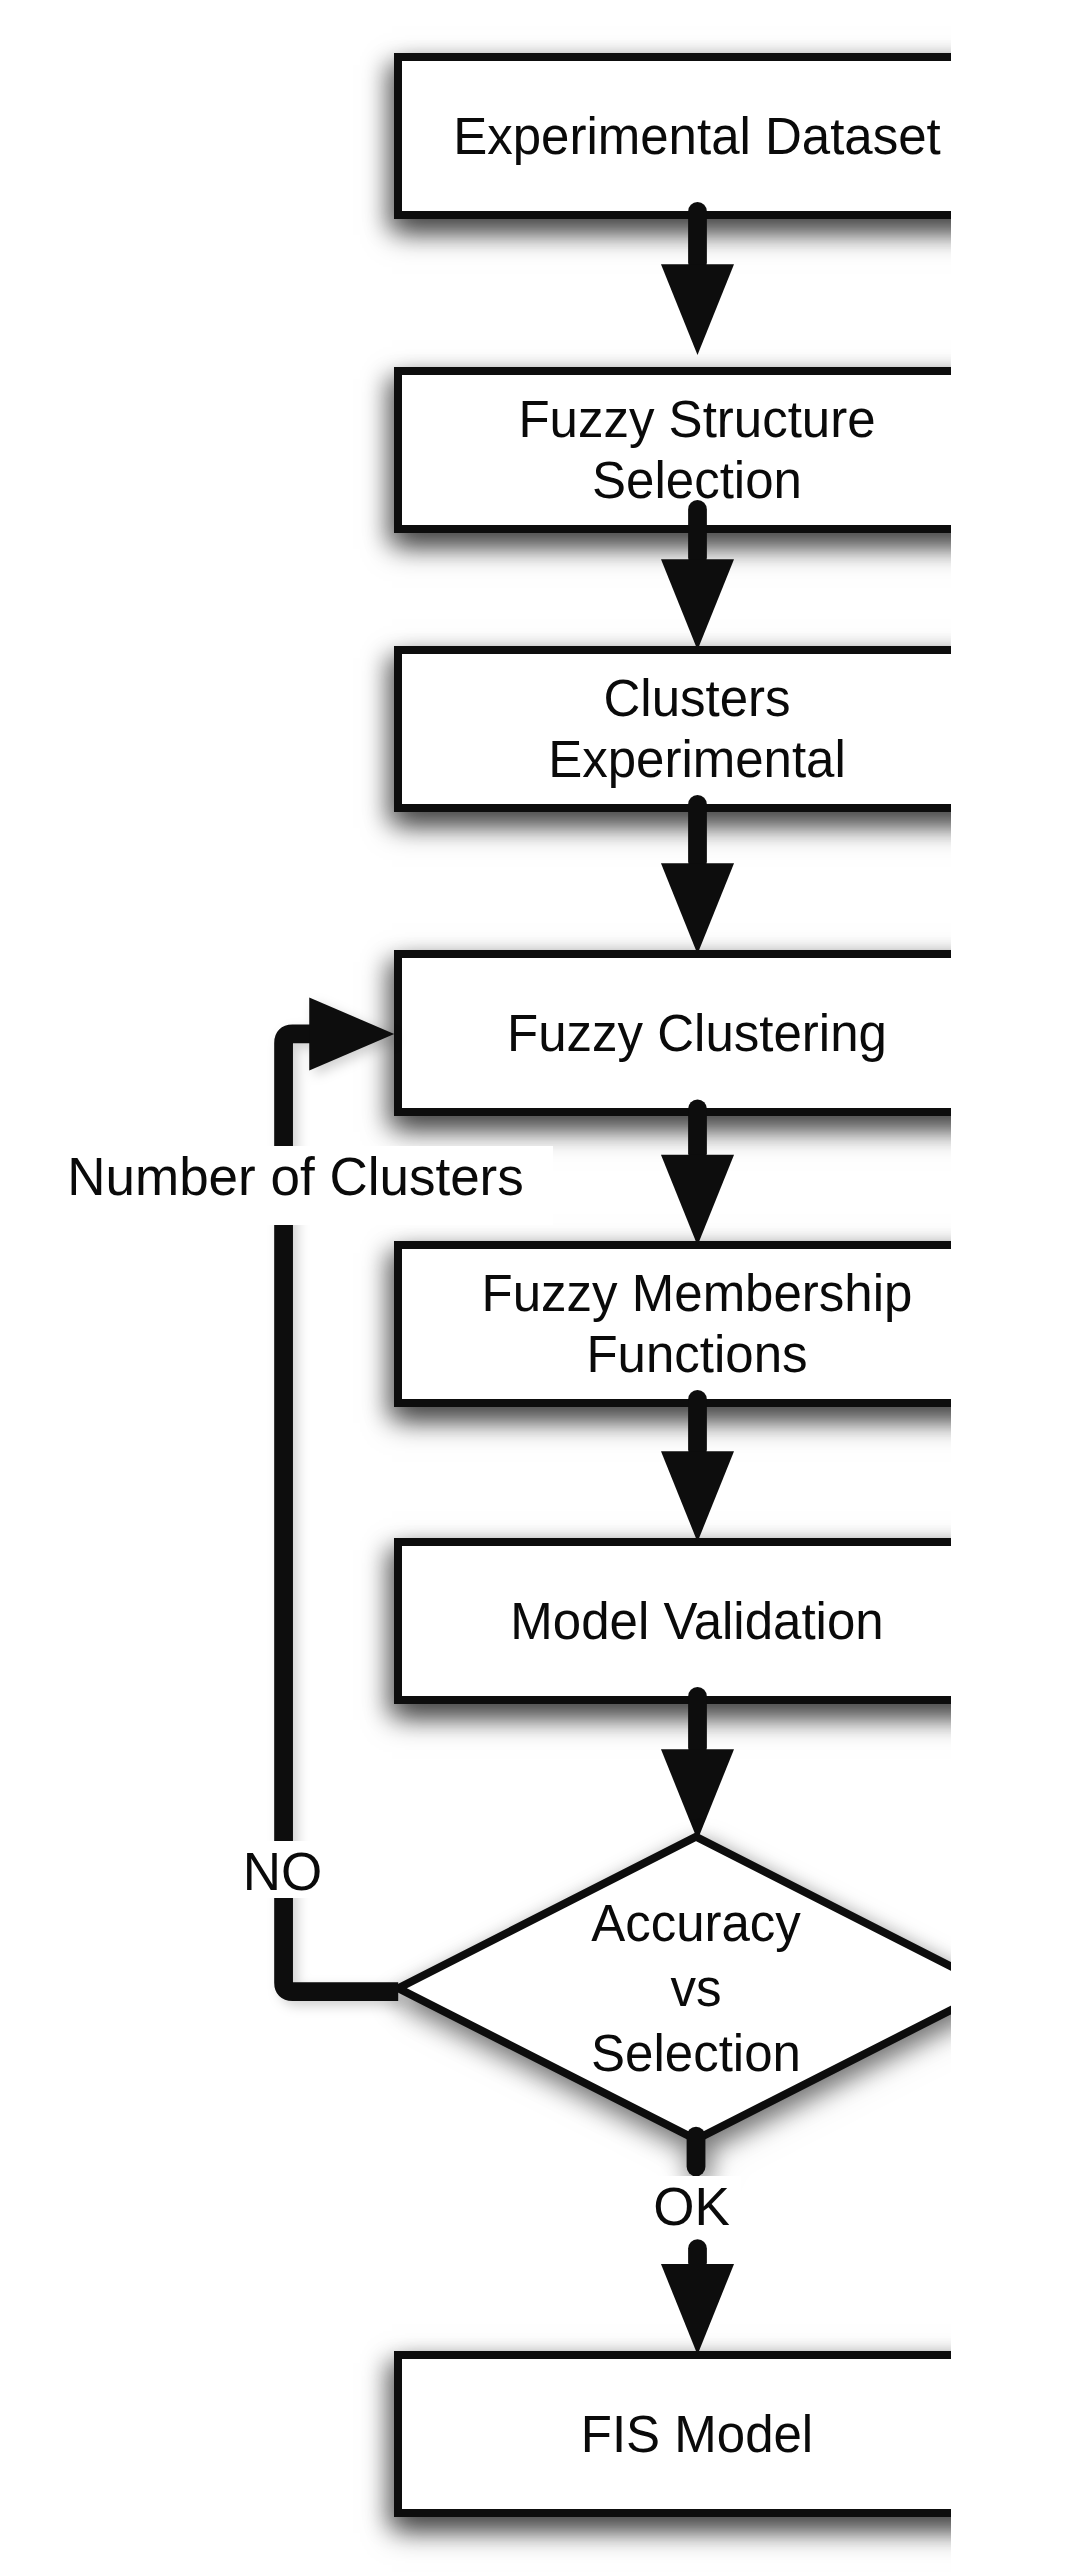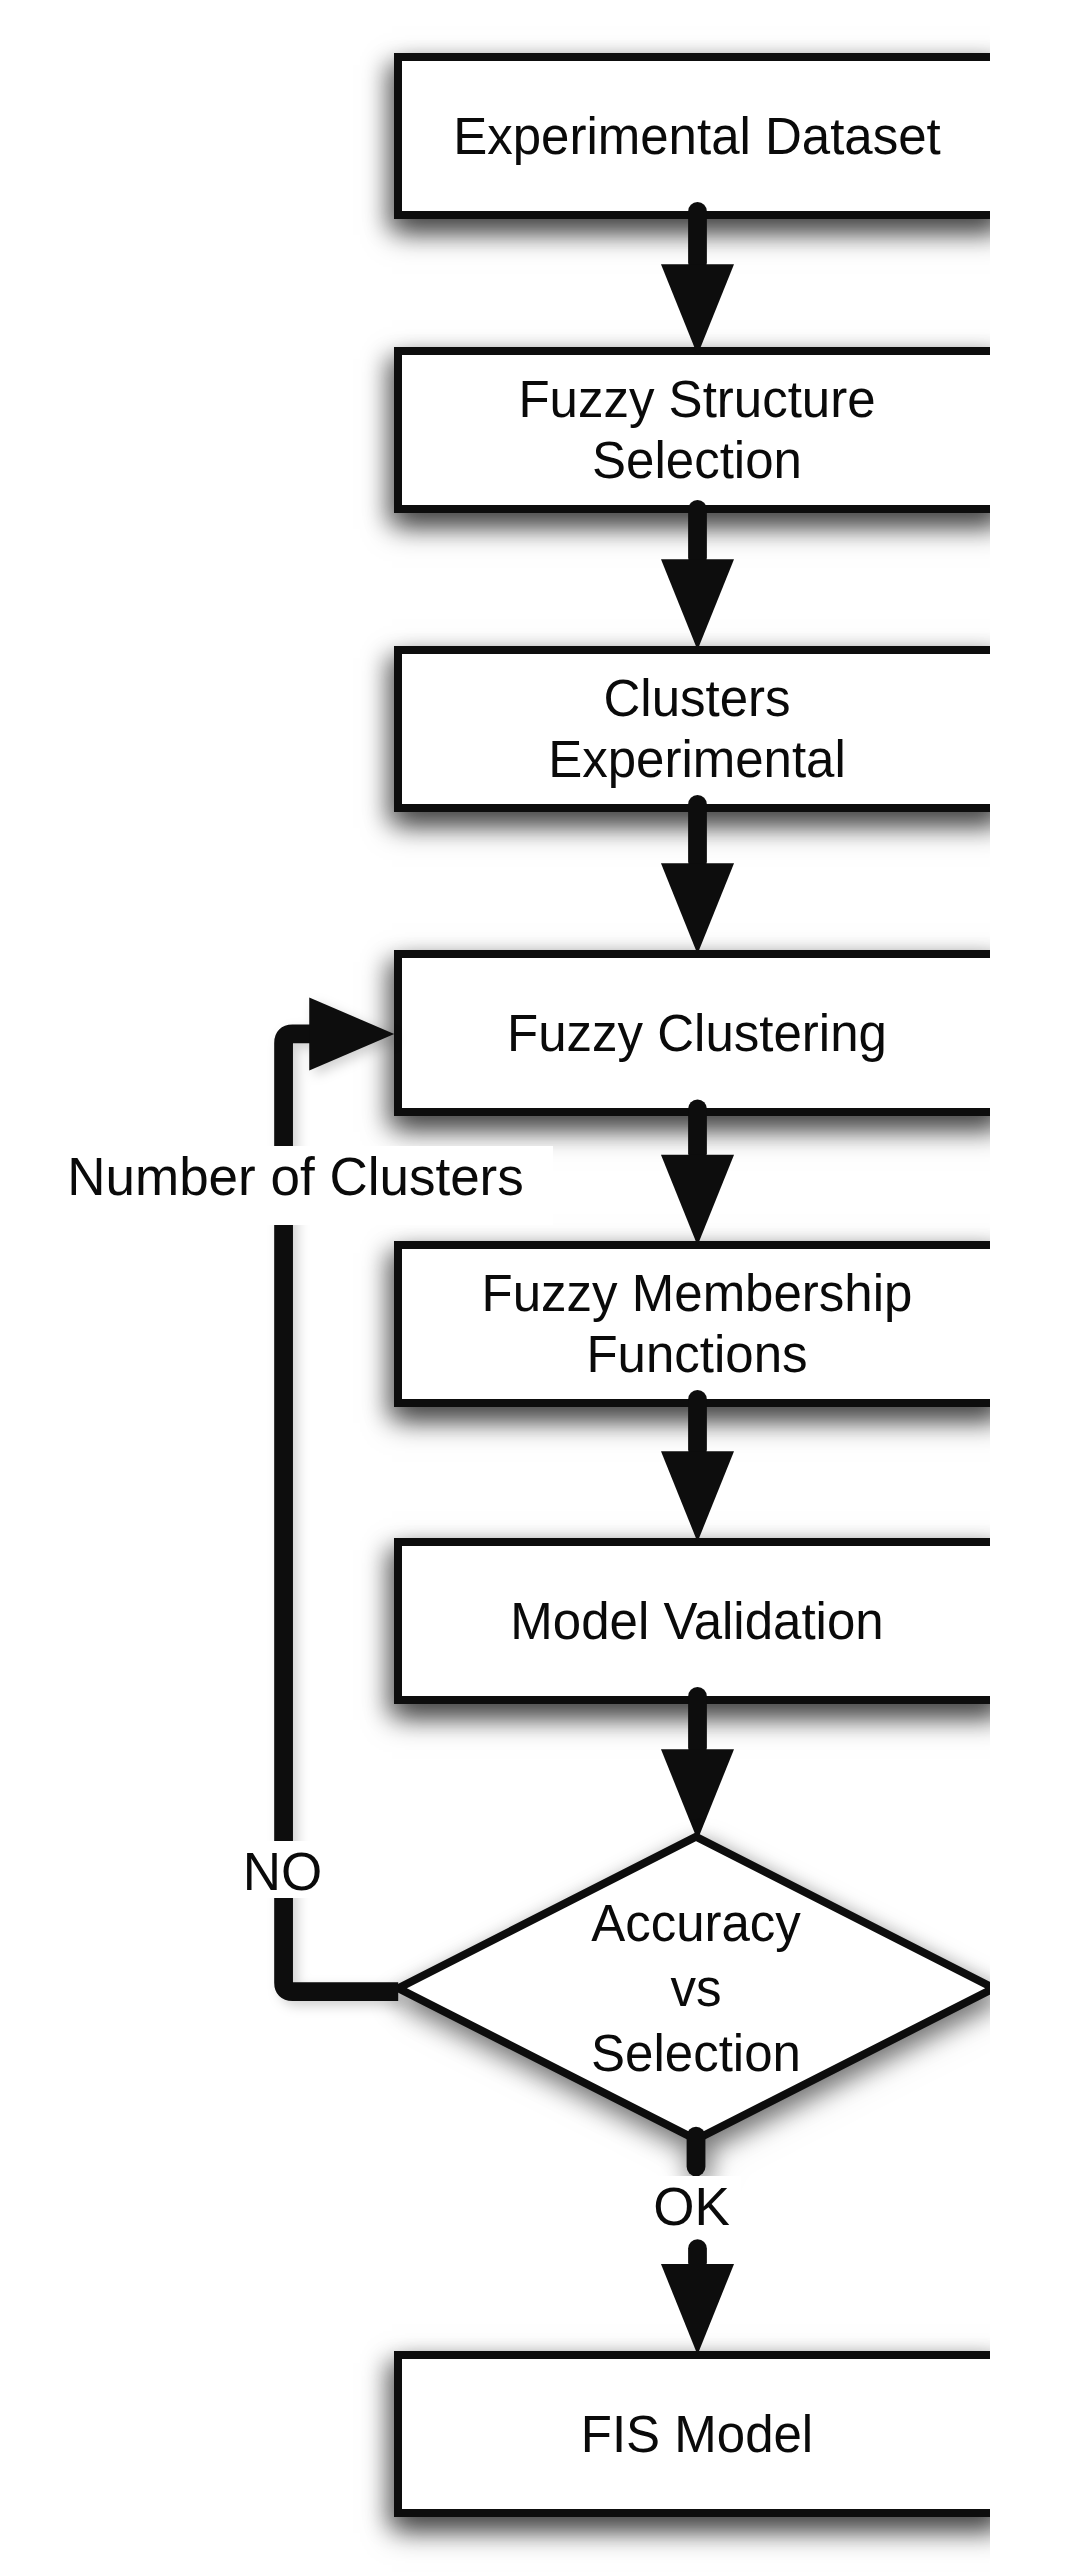--- a/index.html
+++ b/index.html
@@ -1,18 +1,18 @@
 <!DOCTYPE html>
 <html><head>
 <meta charset="utf-8">
 <style>
   html,body{margin:0;padding:0;background:#ffffff;}
   .canvas{
     position:relative;width:951px;height:2576px;background:#ffffff;
-    font-family:"Liberation Sans",sans-serif;color:#0a0a0a;overflow:hidden;padding-left:39px;
+    font-family:"Liberation Sans",sans-serif;color:#0a0a0a;overflow:hidden;
   }
   
   .pbox{
     position:absolute;left:394px;width:606px;height:166px;box-sizing:border-box;
     background:#ffffff;border:8px solid #0d0d0d;
     display:flex;flex-direction:column;align-items:center;justify-content:center;
     box-shadow:0 14px 26px 2px rgba(0,0,0,.50),
                -10px 10px 20px rgba(0,0,0,.25),
                10px 10px 20px rgba(0,0,0,.25);
     text-align:center;
@@ -42,21 +42,21 @@
 </style>
 </head>
 <body>
 
 <div class="canvas">
 
   <div class="pbox" style="top:53px">
     <span class="line">Experimental Dataset</span>
   </div>
 
-  <div class="pbox" style="top:347px">
+  <div class="pbox" style="top:367px">
     <span class="line">Fuzzy Structure</span>
     <span class="line">Selection</span>
   </div>
 
   <div class="pbox" style="top:646px">
     <span class="line">Clusters</span>
     <span class="line">Experimental</span>
   </div>
 
   <div class="pbox" style="top:1241px">

